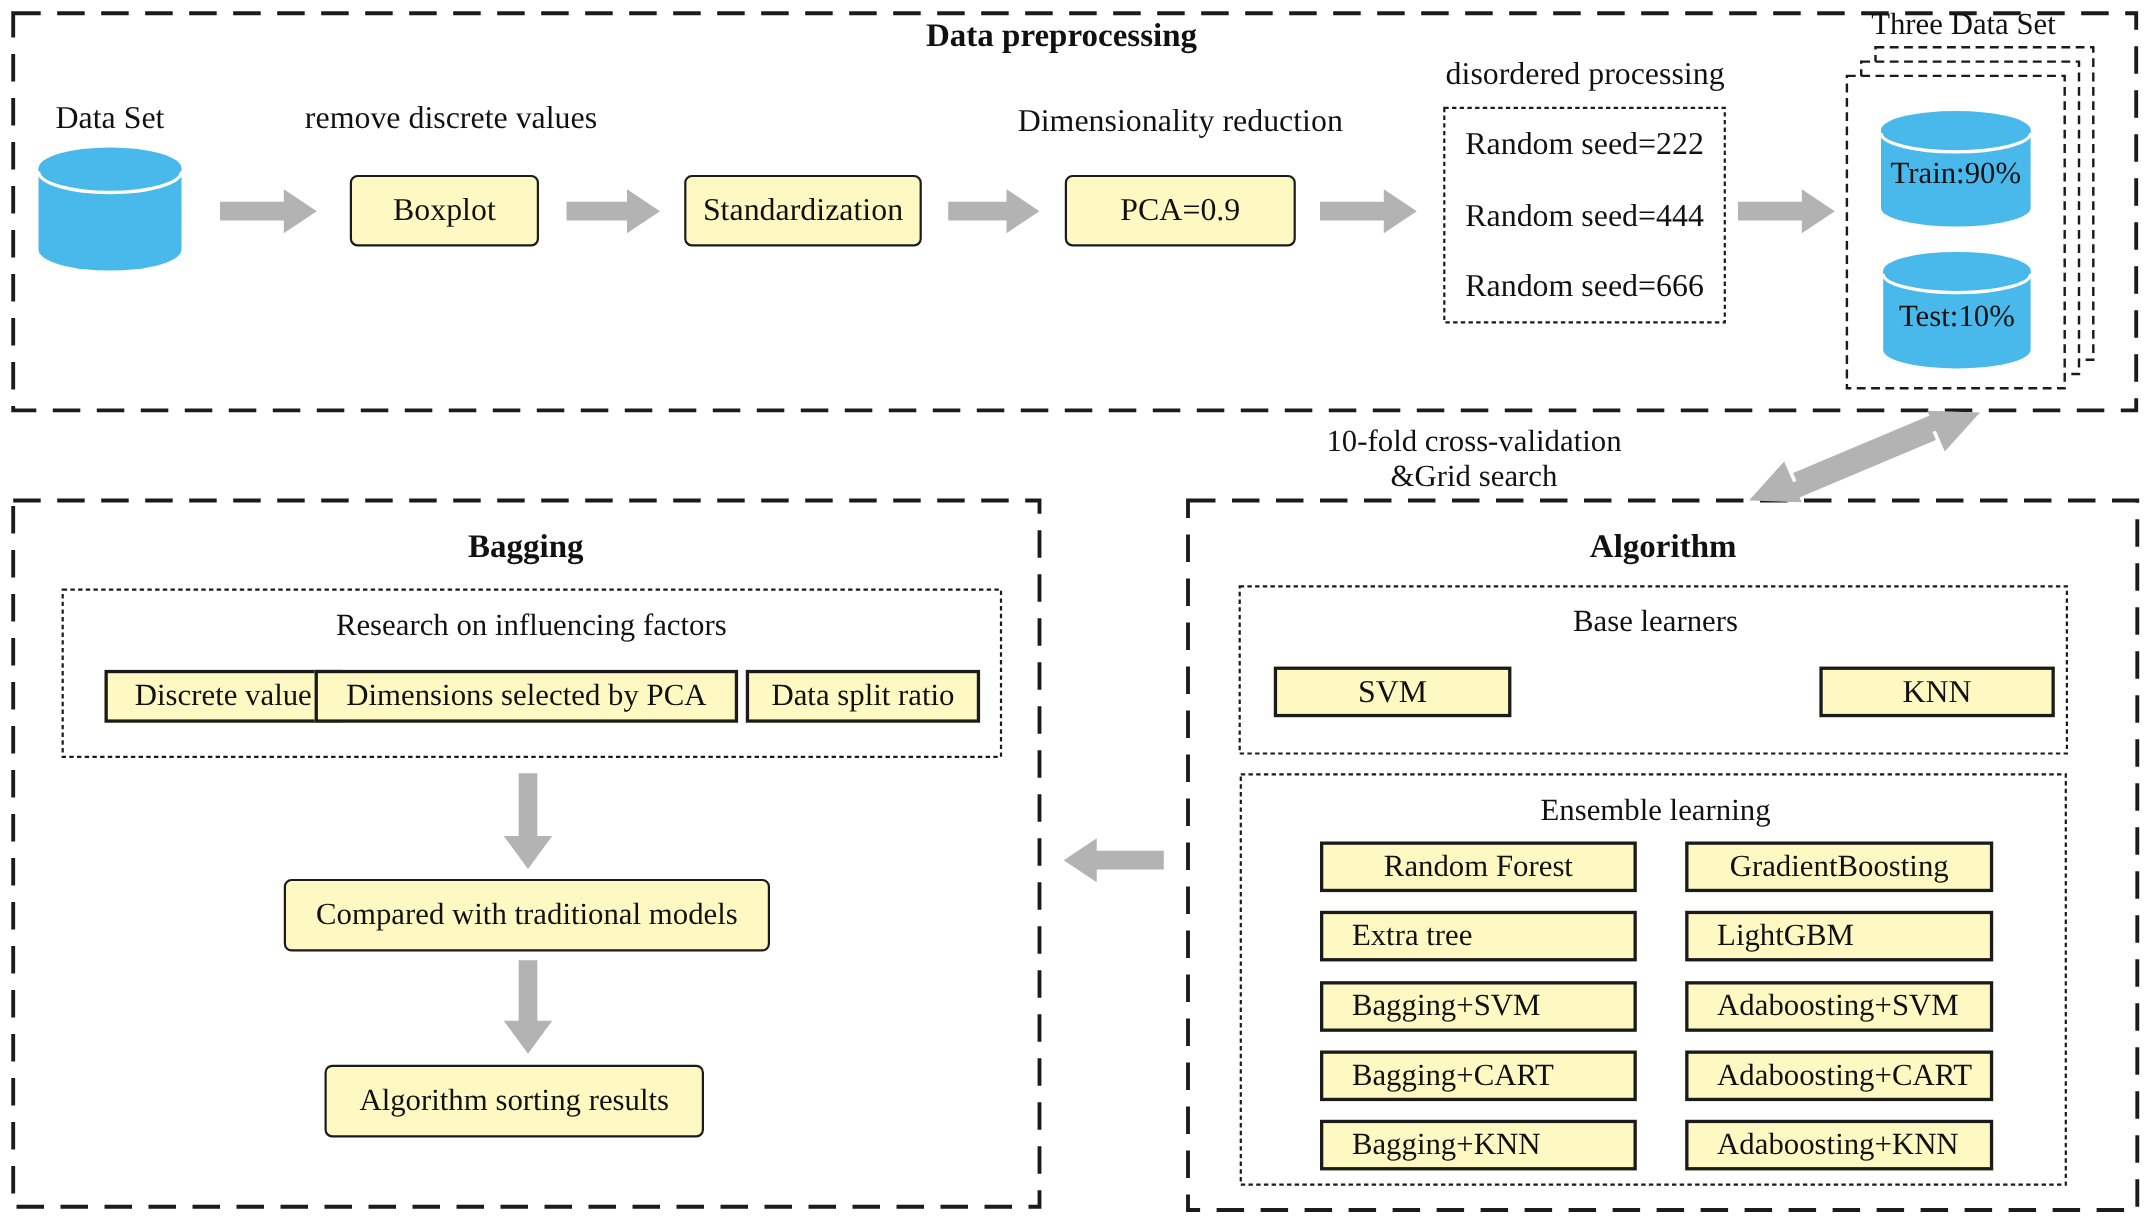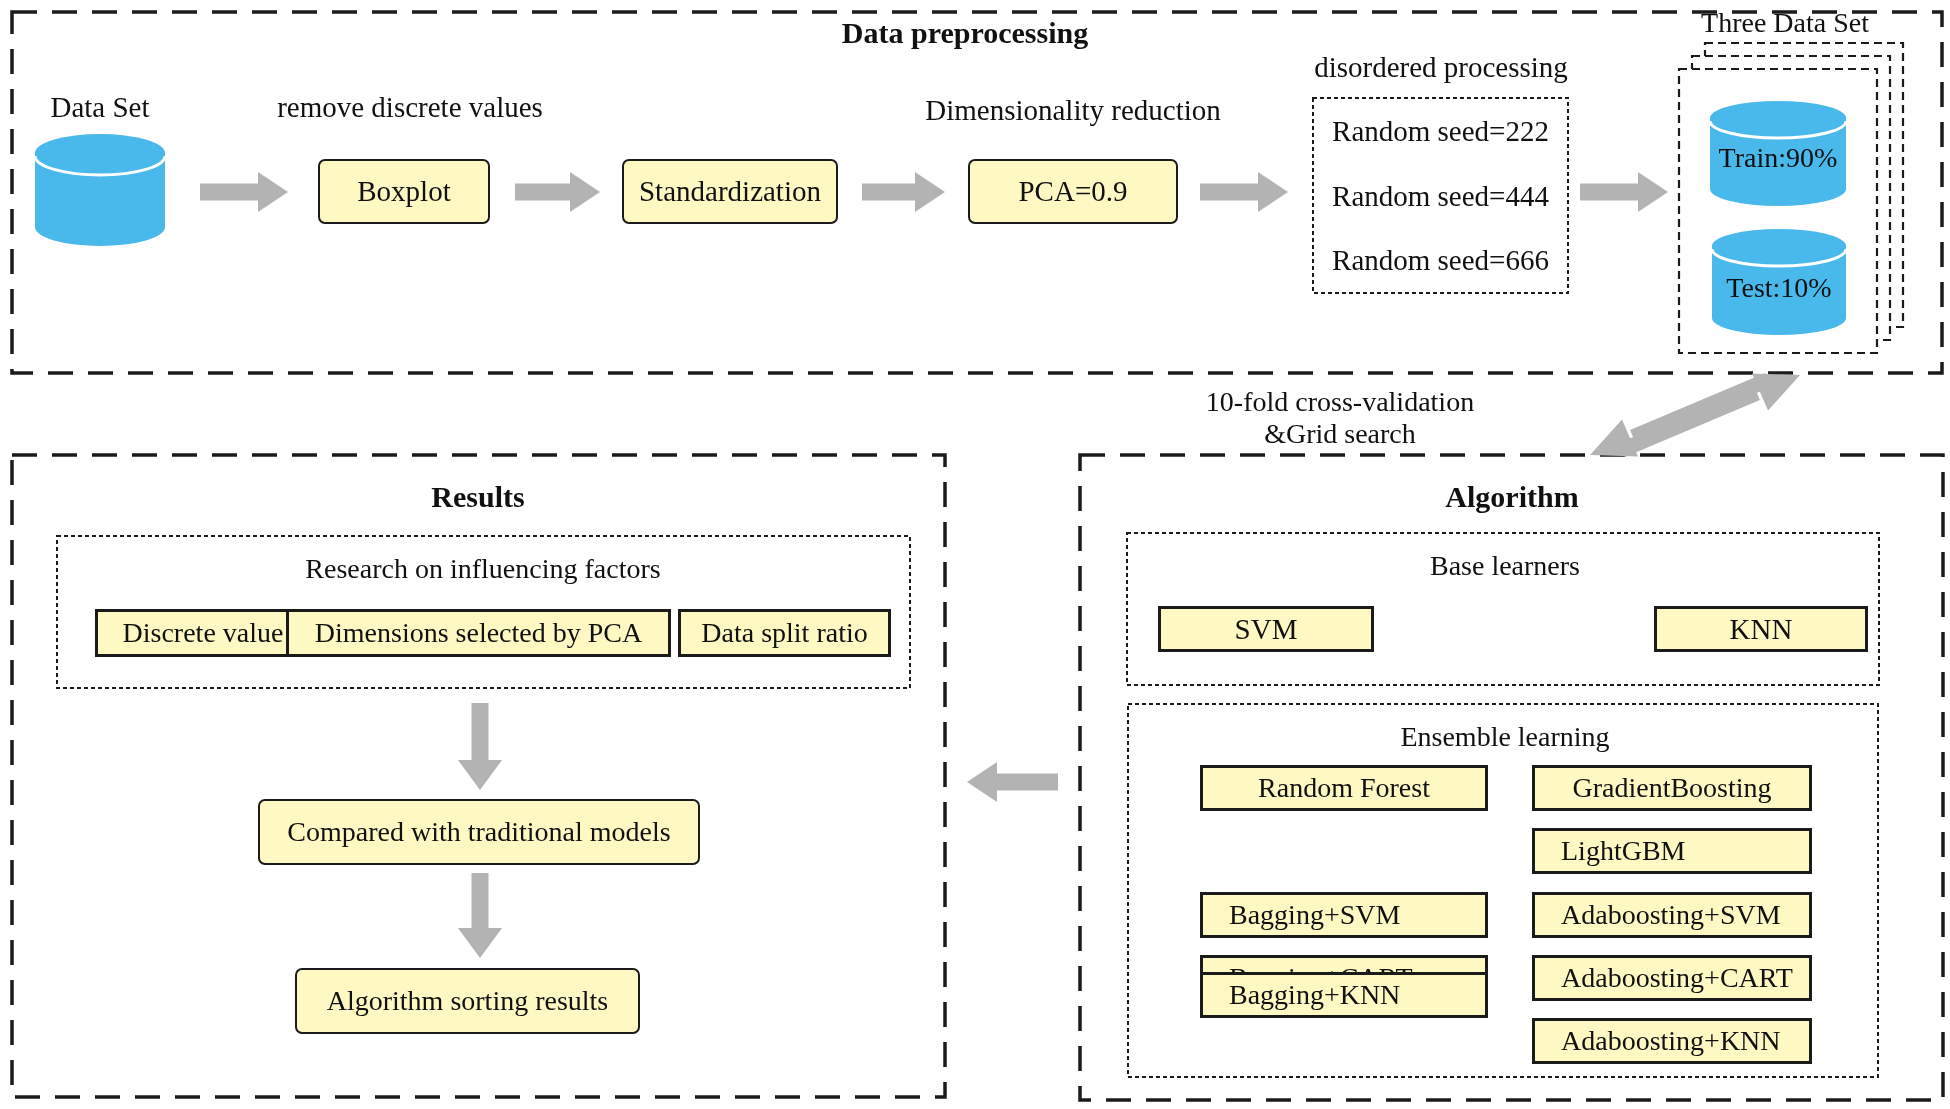--- a/index.html
+++ b/index.html
@@ -115,21 +115,21 @@
       <path d="M2,21 A67,17 0 0 0 136,21" fill="none" stroke="#fff" stroke-width="3"></path>
     </svg>
     <div class="cap" style="top:44px;">Test:10%</div>
   </div>
 
   <div class="lbl" style="left:1140px;top:386px;width:400px;font-size:28px;line-height:32px;">
     <div>10-fold cross-validation</div>
     <div>&amp;Grid search</div>
   </div>
 
-  <div class="lbl bold" style="left:328px;top:480px;width:300px;">Results</div>
+  <div class="lbl bold" style="left:328px;top:480px;width:300px;">Bagging</div>
 
   <div class="lbl" style="left:183px;top:554px;width:600px;font-size:28px;">Research on influencing factors</div>
 
   <div class="box" style="left:62px;top:609px;width:216px;height:48px;font-size:28px;margin-left:33px;">Discrete value</div>
   <div class="box" style="left:286px;top:609px;width:385px;height:48px;font-size:28px;">Dimensions selected by PCA</div>
   <div class="box" style="left:678px;top:609px;width:213px;height:48px;font-size:28px;">Data split ratio</div>
 
   <div class="box rbox" style="left:258px;top:799px;width:442px;height:66px;font-size:28px;">Compared with traditional models</div>
 
   <div class="box rbox" style="left:295px;top:968px;width:345px;height:66px;font-size:28px;">Algorithm sorting results</div>
@@ -137,23 +137,24 @@
   <div class="lbl bold" style="left:1362px;top:480px;width:300px;">Algorithm</div>
 
   <div class="lbl" style="left:1355px;top:551px;width:300px;font-size:28px;">Base learners</div>
 
   <div class="box" style="left:1158px;top:606px;width:216px;height:46px;">SVM</div>
   <div class="box" style="left:1654px;top:606px;width:214px;height:46px;">KNN</div>
 
   <div class="lbl" style="left:1355px;top:722px;width:300px;font-size:28px;">Ensemble learning</div>
 
   <div class="box ens" style="left:1200px;top:765px;width:288px;height:46px;">Random Forest</div>
+  <div class="box ens left-al" style="left:1200px;top:828px;width:288px;height:46px;">Extra tree</div>
   <div class="box ens left-al" style="left:1200px;top:892px;width:288px;height:46px;">Bagging+SVM</div>
   <div class="box ens left-al" style="left:1200px;top:955px;width:288px;height:46px;">Bagging+CART</div>
-  <div class="box ens left-al" style="left:1200px;top:972px;width:288px;height:46px;">Bagging+KNN</div>
+  <div class="box ens left-al" style="left:1200px;top:1018px;width:288px;height:46px;">Bagging+KNN</div>
 
   <div class="box ens" style="left:1532px;top:765px;width:280px;height:46px;">GradientBoosting</div>
   <div class="box ens left-al" style="left:1532px;top:828px;width:280px;height:46px;">LightGBM</div>
   <div class="box ens left-al" style="left:1532px;top:892px;width:280px;height:46px;">Adaboosting+SVM</div>
   <div class="box ens left-al" style="left:1532px;top:955px;width:280px;height:46px;">Adaboosting+CART</div>
   <div class="box ens left-al" style="left:1532px;top:1018px;width:280px;height:46px;">Adaboosting+KNN</div>
 
 </div>
 
 </body></html>

